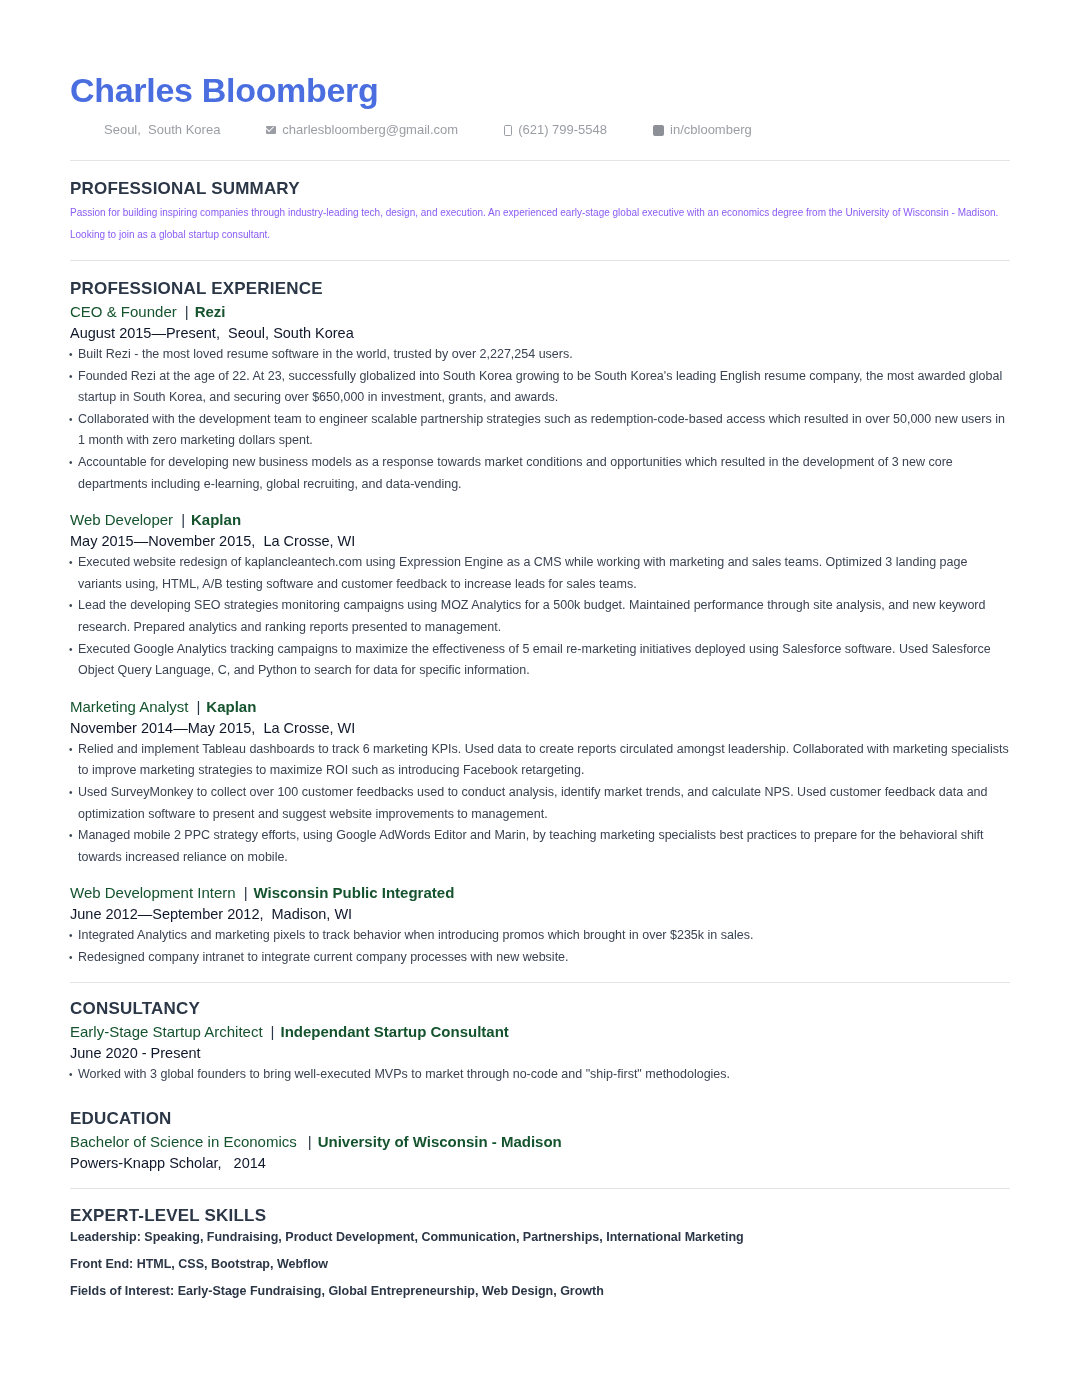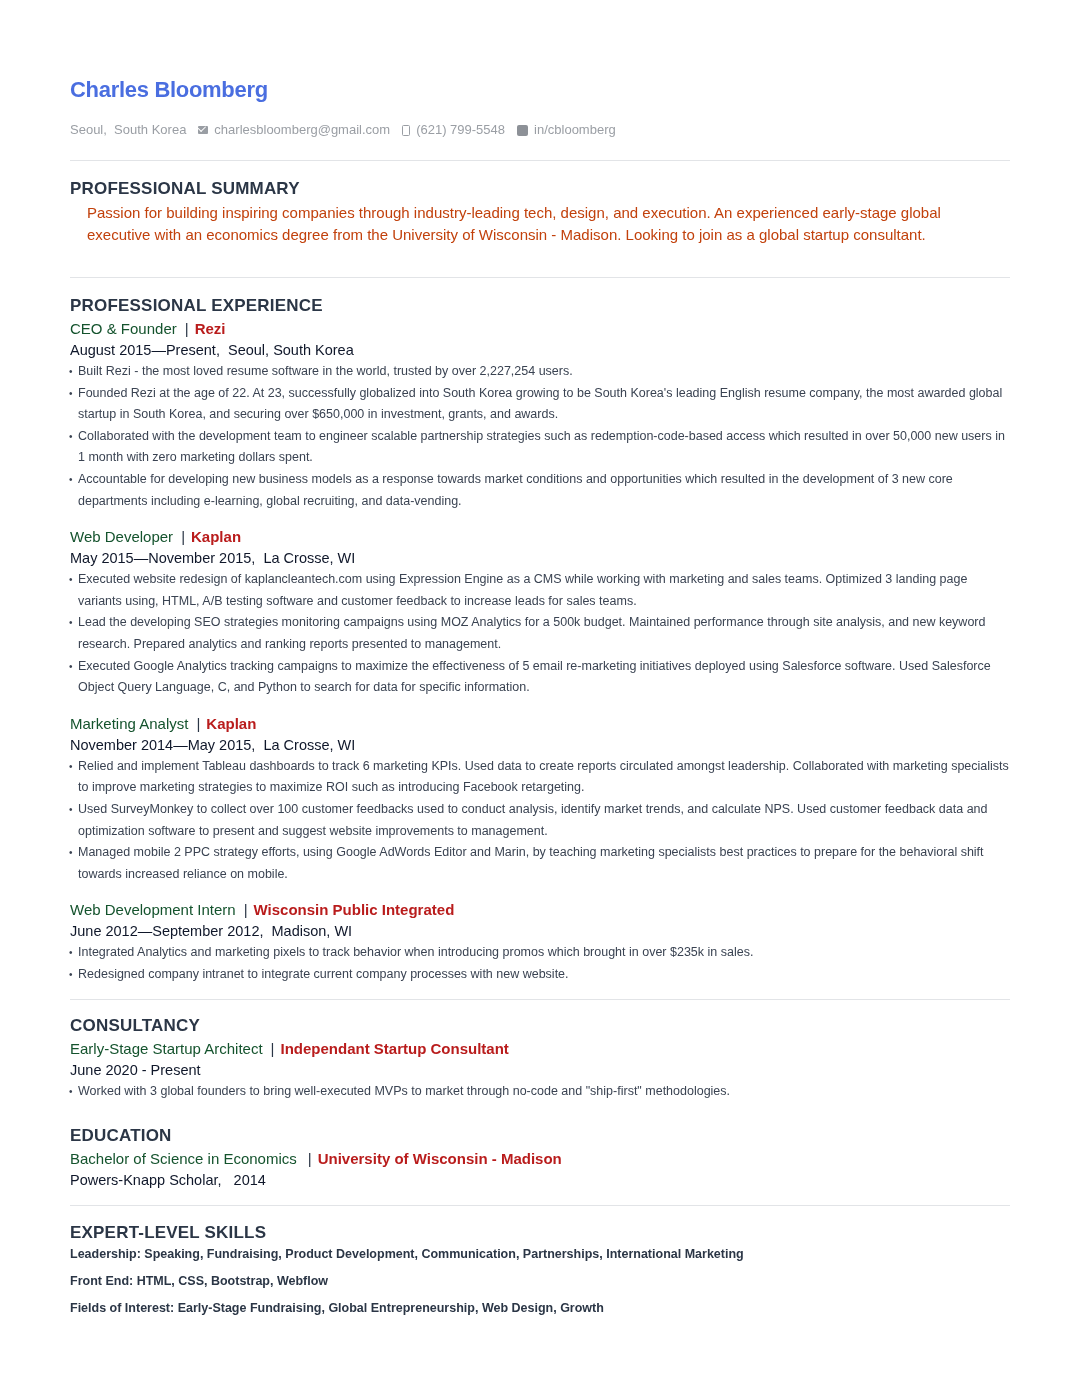--- a/index.html
+++ b/index.html
@@ -15,39 +15,40 @@
     color: #2f3a4a;
     overflow: hidden;
   }
   .page {
     position: absolute;
     left: 70px;
     top: 70px;
     width: 940px;
   }
   .name {
-    font-size: 22px;
+    font-size: 34px;
     font-weight: bold;
     color: #4a6ee0;
     letter-spacing: -0.3px;
     line-height: 40px;
     margin: 0;
   }
   .contact {
     margin-top: 12px;
     display: flex;
     align-items: center;
     font-size: 13px;
     color: #9a9ea4;
     line-height: 16px;
   }
   .contact .item {
     display: flex;
     align-items: center;
     margin-right: 12px;
+    margin-left: 34px;
   }
   .contact .icon {
     display: inline-block;
     margin-right: 6px;
     color: #8d9197;
   }
   .icon-mail {
     width: 10px; height: 8px;
     background: #9a9ea4;
     position: relative;
@@ -90,39 +91,39 @@
   }
   .section-title {
     font-size: 17px;
     color: #2b3646;
     line-height: 22px;
     margin: 0;
     font-weight: bold;
     letter-spacing: 0.2px;
   }
   .summary-text {
-    font-size: 15px;
+    font-size: 10px;
     line-height: 21.5px;
-    color: #c2410c;
-    margin: 17px;
+    color: #8b5cf6;
+    margin: 0;
   }
   .role-line {
     font-size: 15px;
     line-height: 22px;
     margin-top: 1px;
   }
   .role {
     color: #14532d;
   }
   .sep {
     color: #2b3646;
     margin: 0 6px 0 8px;
   }
   .org {
-    color: #b91c1c;
+    color: #14532d;
     font-weight: bold;
   }
   .meta {
     font-size: 14.5px;
     color: #0f172a;
     line-height: 21px;
   }
   ul.bullets {
     list-style: none;
     margin: 0;

